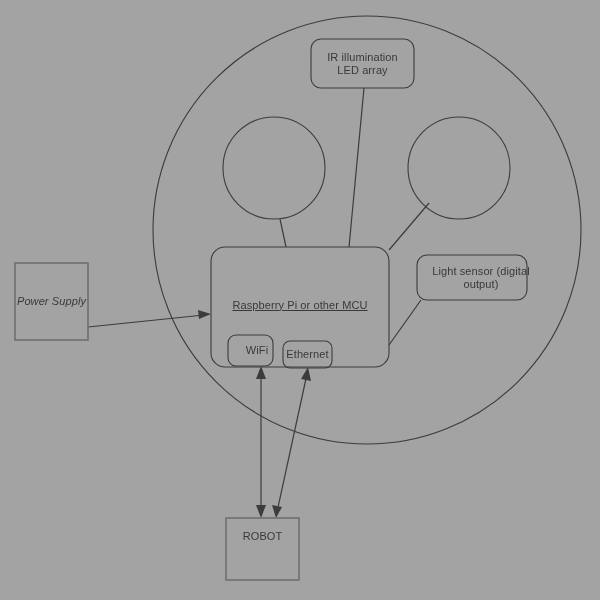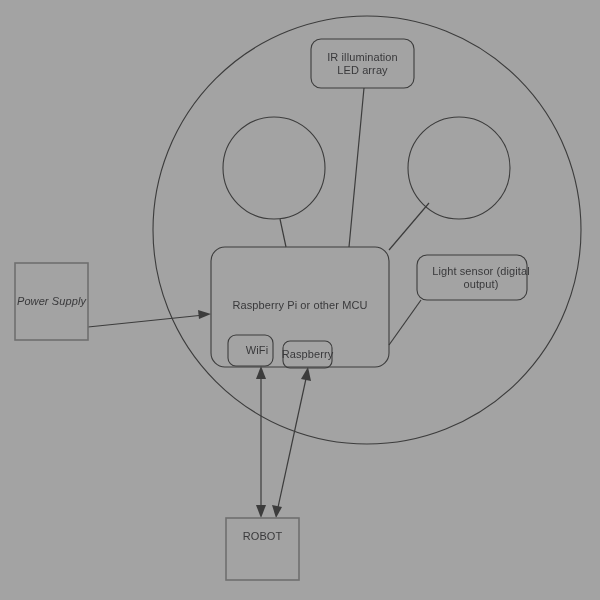--- a/index.html
+++ b/index.html
@@ -110,23 +110,23 @@
 
     <rect class="shape-stroke-sharp" x="226" y="518" width="73" height="62" fill="#ffffff"></rect>
   </svg>
 
   <div class="node-label" style="left:311px; top:39px; width:103px; height:49px; padding:0 6px;">IR illumination LED array</div>
 
 
 
   <div class="node-label" style="left:417px; top:255px; width:128px; height:45px; padding:0 6px;">Light sensor (digital output)</div>
 
-  <div class="node-label" style="left:211px; top:290px; width:178px; height:30px; padding:0 6px;">Raspberry Pi or other MCU</div>
+  <div class="node-label" style="left:211px; top:290px; width:178px; height:30px; padding:0 6px;text-decoration:underline;">Raspberry Pi or other MCU</div>
 
   <div class="node-label" style="left:228px; top:335px; width:58px; height:31px;">WiFi</div>
 
-  <div class="node-label" style="left:283px; top:341px; width:49px; height:27px;">Raspberry</div>
+  <div class="node-label" style="left:283px; top:341px; width:49px; height:27px;">Ethernet</div>
 
   <div class="node-label" style="left:15px; top:263px; width:73px; height:77px;font-style:italic;">Power Supply</div>
 
   <div class="node-label" style="left:226px; top:502px; width:73px; height:69px;">ROBOT</div>
 
 </div>
 
 </body></html>

